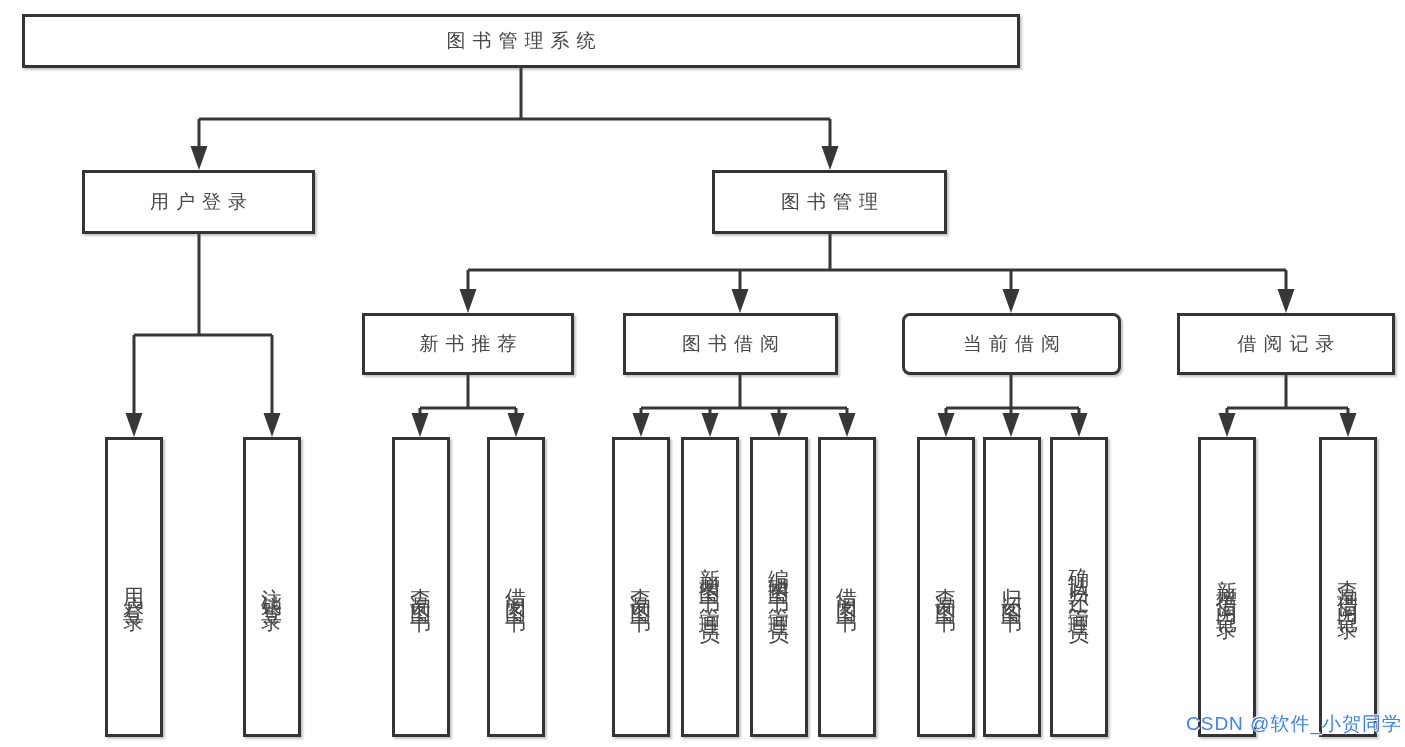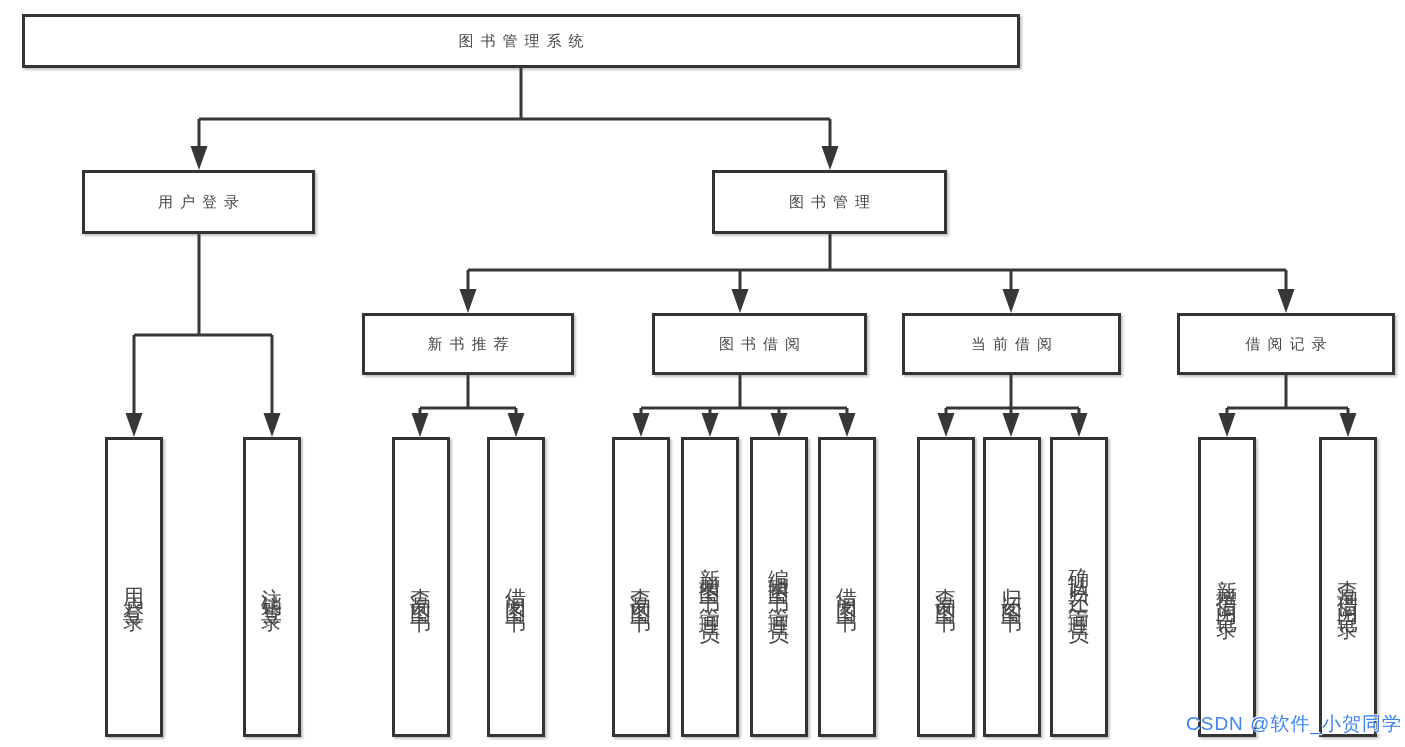--- a/index.html
+++ b/index.html
@@ -23,21 +23,21 @@
     box-sizing: border-box;
     background: #ffffff;
     border: 3px solid #343434;
     box-shadow: 2px 2px 2px rgba(90,90,90,0.35);
     display: flex;
     align-items: center;
     justify-content: center;
     z-index: 2;
   }
   .hbox {
-    font-size: 15px;
+    font-size: 19px;
     letter-spacing: 7px;
     text-indent: 7px;
     white-space: nowrap;
   }
   .vbox span {
     writing-mode: vertical-rl;
     text-orientation: mixed;
     font-size: 21px;
     letter-spacing: 8px;
     line-height: 1;
@@ -99,22 +99,22 @@
       <polygon points="1339.5,413 1356.5,413 1348,437"></polygon>
     </g>
   </svg>
 
   <div class="box hbox" style="left:22px; top:14px; width:998px; height:54px;">图书管理系统</div>
 
   <div class="box hbox" style="left:82px; top:170px; width:233px; height:64px;">用户登录</div>
   <div class="box hbox" style="left:712px; top:170px; width:235px; height:64px;">图书管理</div>
 
   <div class="box hbox" style="left:362px; top:313px; width:212px; height:62px;">新书推荐</div>
-  <div class="box hbox" style="left:652px; top:313px; width:215px; height:62px;">图书借阅</div>
-  <div class="box hbox" style="left:902px; top:313px; width:219px; height:62px;">当前借阅</div>
+  <div class="box hbox" style="left:623px; top:313px; width:215px; height:62px;">图书借阅</div>
+  <div class="box hbox" style="left:902px; top:313px; width:219px; height:62px;border-radius:8px;">当前借阅</div>
   <div class="box hbox" style="left:1177px; top:313px; width:218px; height:62px;">借阅记录</div>
 
   <div class="box vbox" style="left:105px; top:437px; width:58px; height:300px;">
     <span>用户登录</span>
   </div>
   <div class="box vbox" style="left:243px; top:437px; width:58px; height:300px;">
     <span>注销登录</span>
   </div>
 
   <div class="box vbox" style="left:392px; top:437px; width:58px; height:300px;">

